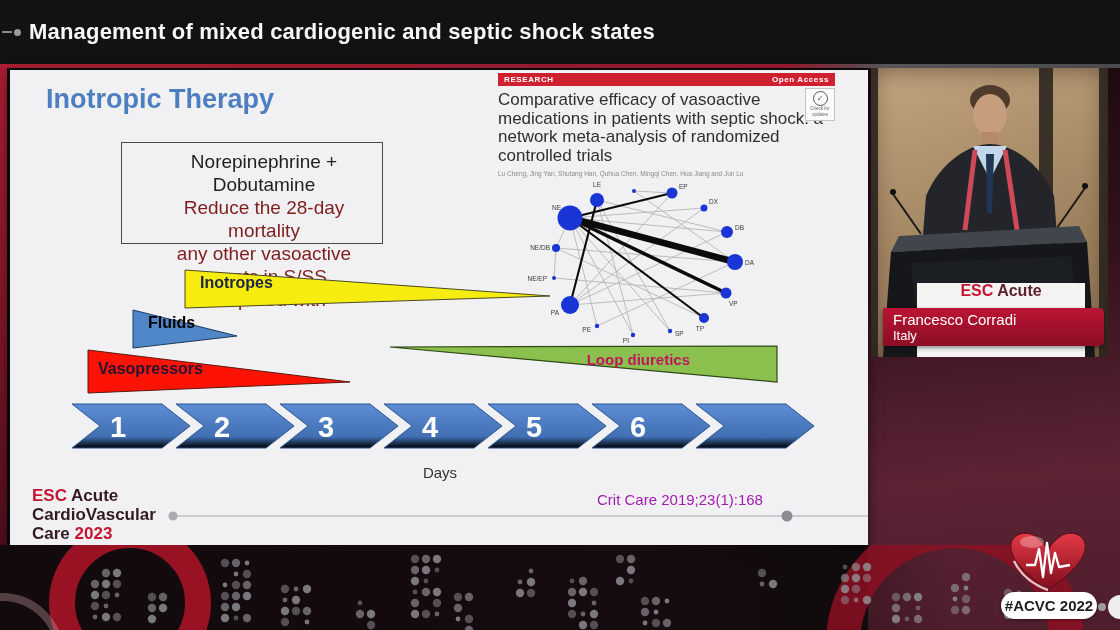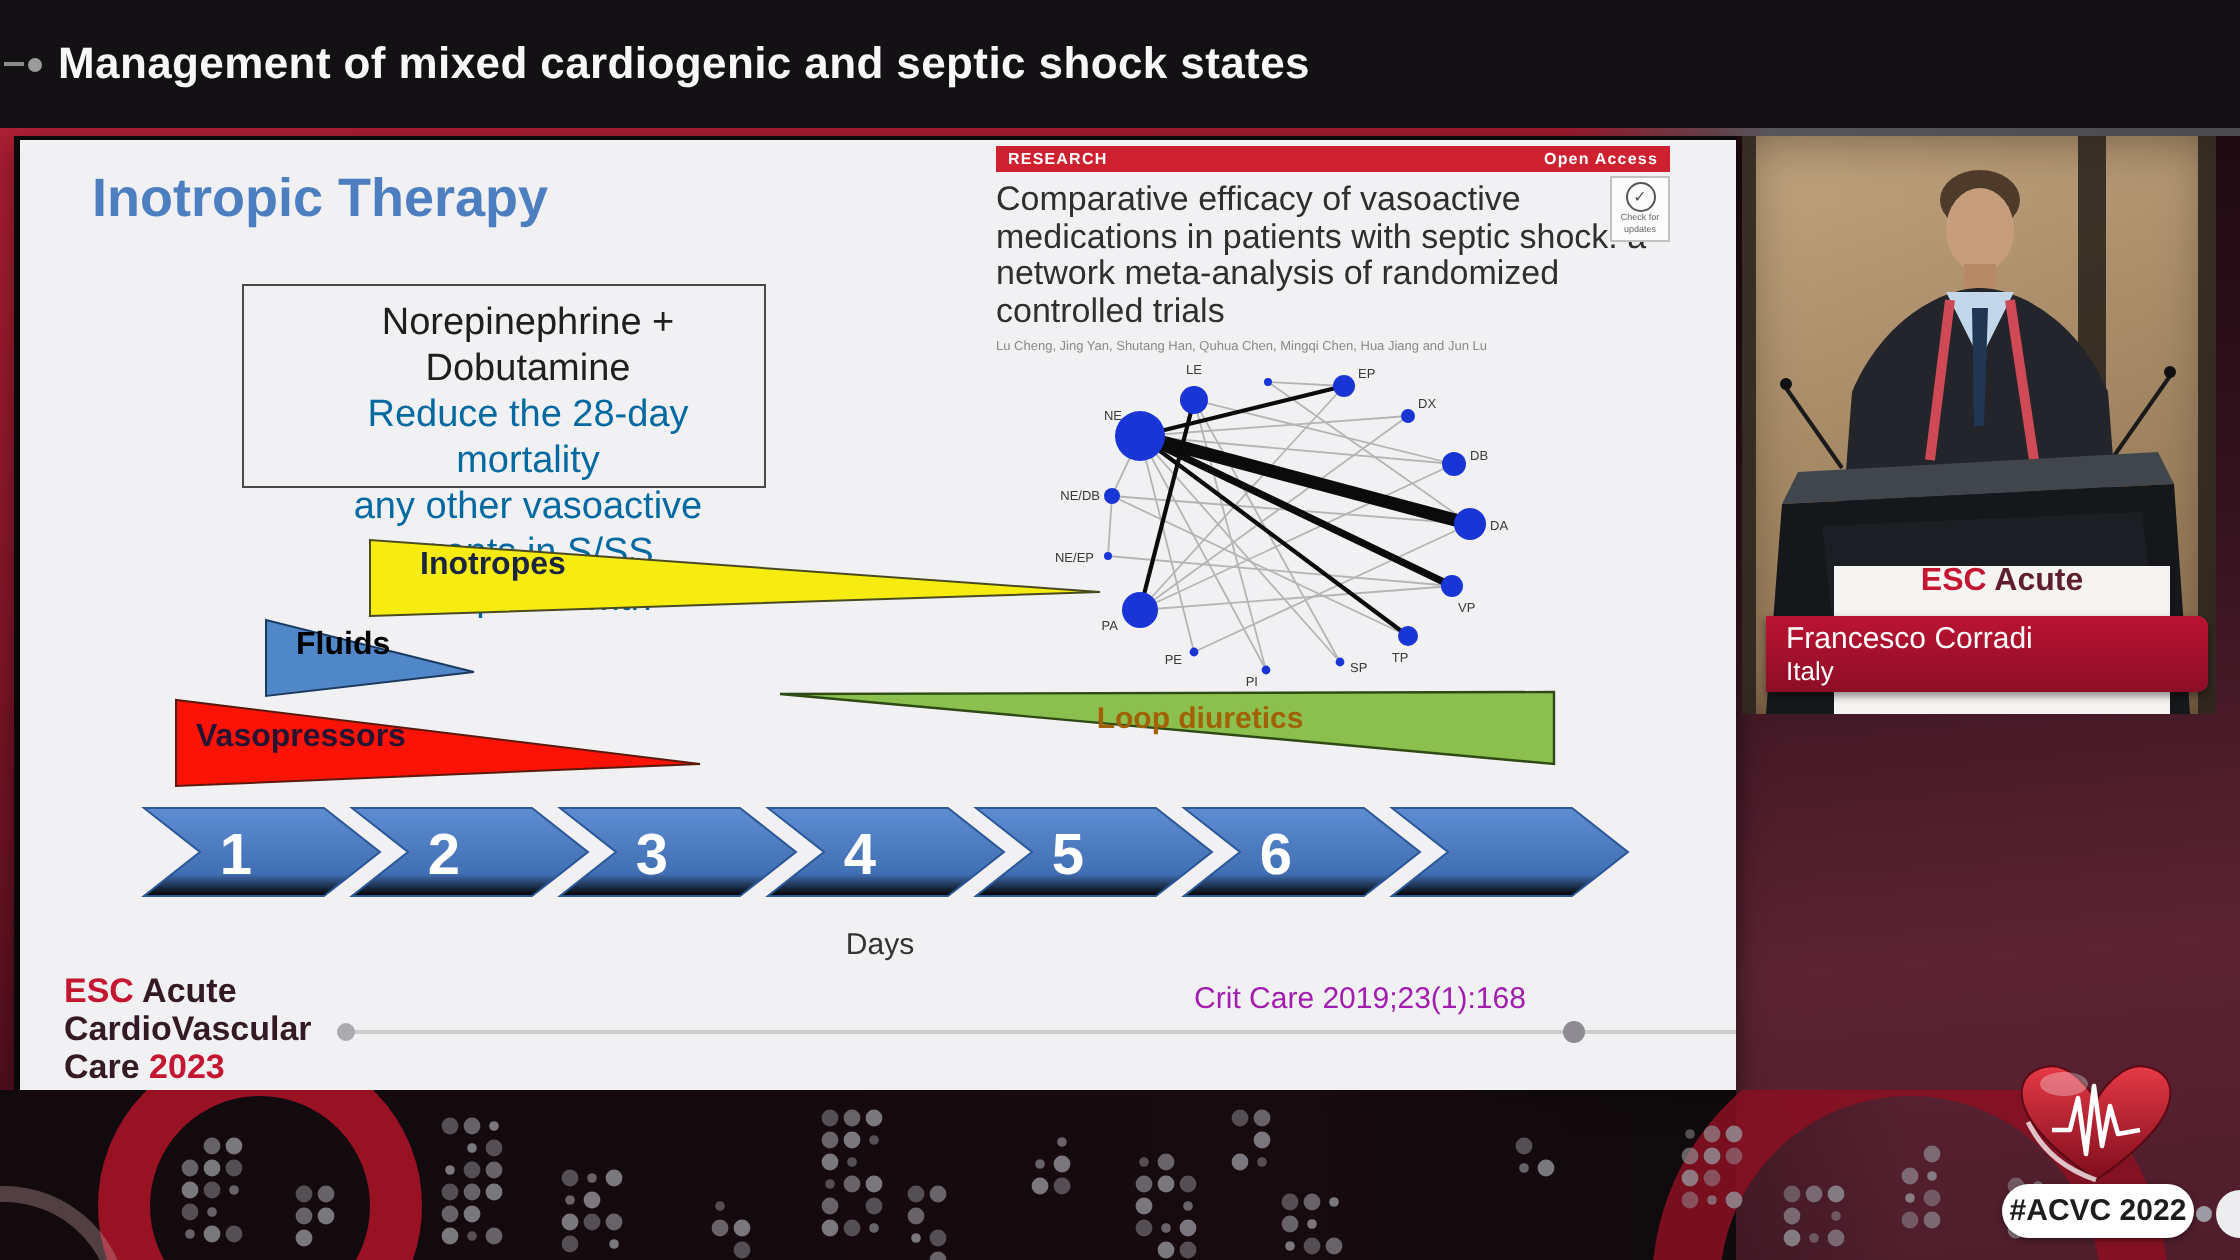--- a/index.html
+++ b/index.html
@@ -19,36 +19,36 @@
   .rightbg{position:absolute;left:868px;top:68px;width:252px;height:562px;
            background:linear-gradient(175deg,#1d0a10 0%,#33121d 35%,#5c2333 72%,#4e1d2b 100%);}
   
   .slide{position:absolute;left:10px;top:70px;width:858px;height:475px;background:#f1f1f3;
          box-shadow:0 4px 12px rgba(0,0,0,.6);}
   .slide *{position:absolute;}
   .slide-title{left:36px;top:14px;font-size:27px;font-weight:bold;color:#4d7fc0;}
   .hbox{left:111px;top:72px;width:262px;height:102px;border:1.5px solid #4a4a4a;
         text-align:center;padding-top:7px;line-height:23px;font-size:19px;box-sizing:border-box;padding-left:24px;}
   .hbox .l1{position:static;display:block;color:#1f1f1f;}
-  .hbox .lg{position:static;display:block;color:#0369a1;}
+  .hbox .lg{position:static;display:block;color:#7f1d1d;}
   .paper-bar{left:488px;top:3px;width:337px;height:13px;background:#cf2030;display:flex;
              align-items:center;justify-content:space-between;padding:0 6px;box-sizing:border-box;}
   .paper-bar span{position:static;color:#fff;font-size:8px;font-weight:bold;letter-spacing:.6px;}
   .paper-title{left:488px;top:21px;width:356px;font-size:17px;line-height:18.5px;color:#2f2f2f;}
   .paper-authors{left:488px;top:100px;width:350px;font-size:6.5px;color:#8a8a8a;white-space:nowrap;}
   .check-badge{left:795px;top:18px;width:30px;height:33px;border:1px solid #c2c2c2;background:#fbfbfb;
                text-align:center;box-sizing:border-box;}
   .check-badge .cb-ic{position:static;display:block;margin:2px auto 0;width:13px;height:13px;border:1.5px solid #555;
                       border-radius:50%;font-size:8px;line-height:13px;color:#555;}
   .check-badge .cb-tx{position:static;display:block;font-size:4.5px;color:#666;line-height:5.5px;}
   .svg-canvas{left:0;top:0;}
   .wlabel{font-weight:bold;}
-  .lbl-inotropes{left:200px;top:204px;font-size:16px;color:#1b2440;}
+  .lbl-inotropes{left:190px;top:204px;font-size:16px;color:#1b2440;}
   .lbl-fluids{left:138px;top:244px;font-size:16px;color:#000000;}
-  .lbl-loop{left:500px;top:281px;width:180px;text-align:center;font-size:15px;color:#a16207;}
+  .lbl-loop{left:500px;top:281px;width:180px;text-align:right;font-size:15px;color:#be185d;}
   .lbl-vaso{left:88px;top:290px;font-size:16px;color:#2b1230;color:#241433;}
   .days{left:385px;top:394px;width:90px;text-align:center;font-size:15px;color:#333;}
   .citation{left:560px;top:421px;width:220px;text-align:center;font-size:15px;color:#a21caf;}
   .esclogo{left:22px;top:416px;font-size:17px;font-weight:bold;line-height:19px;color:#331a24;}
   .esclogo span{position:static;}
   .esclogo .red{color:#c41531;}
   
   .video{position:absolute;left:871px;top:68px;width:237px;height:289px;overflow:hidden;
          background:linear-gradient(160deg,#c2a57f 0%,#a78a66 45%,#8a6e4f 100%);
          box-shadow:inset 0 0 25px rgba(20,10,5,.5);}

